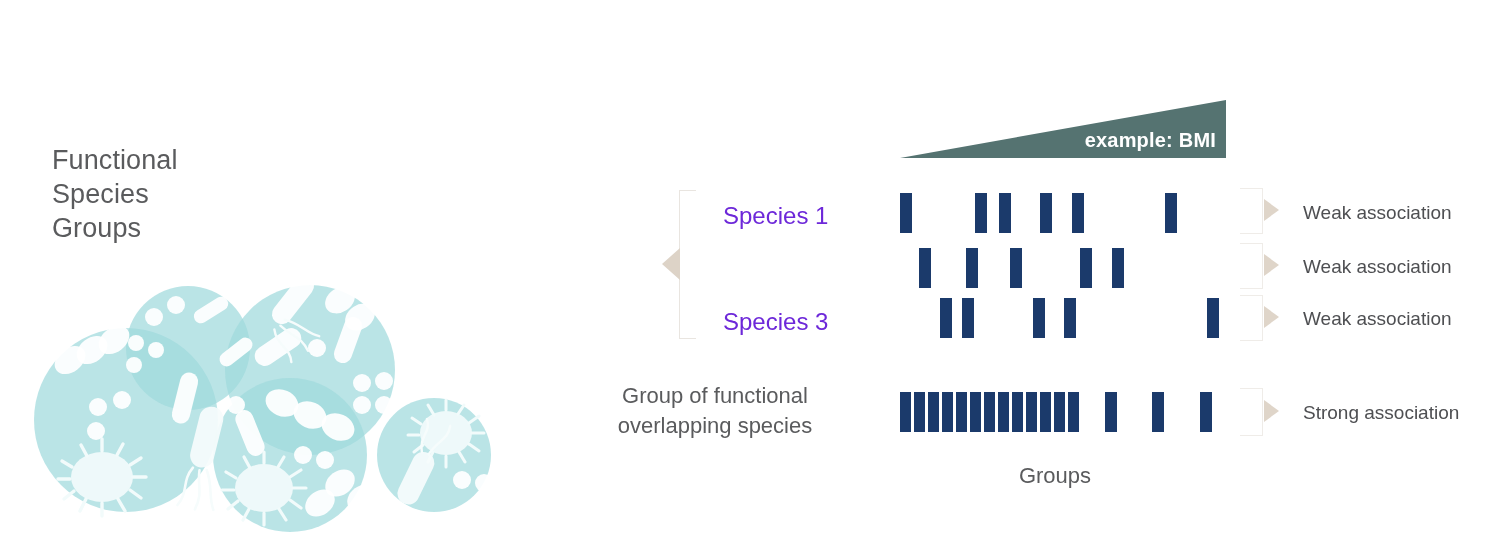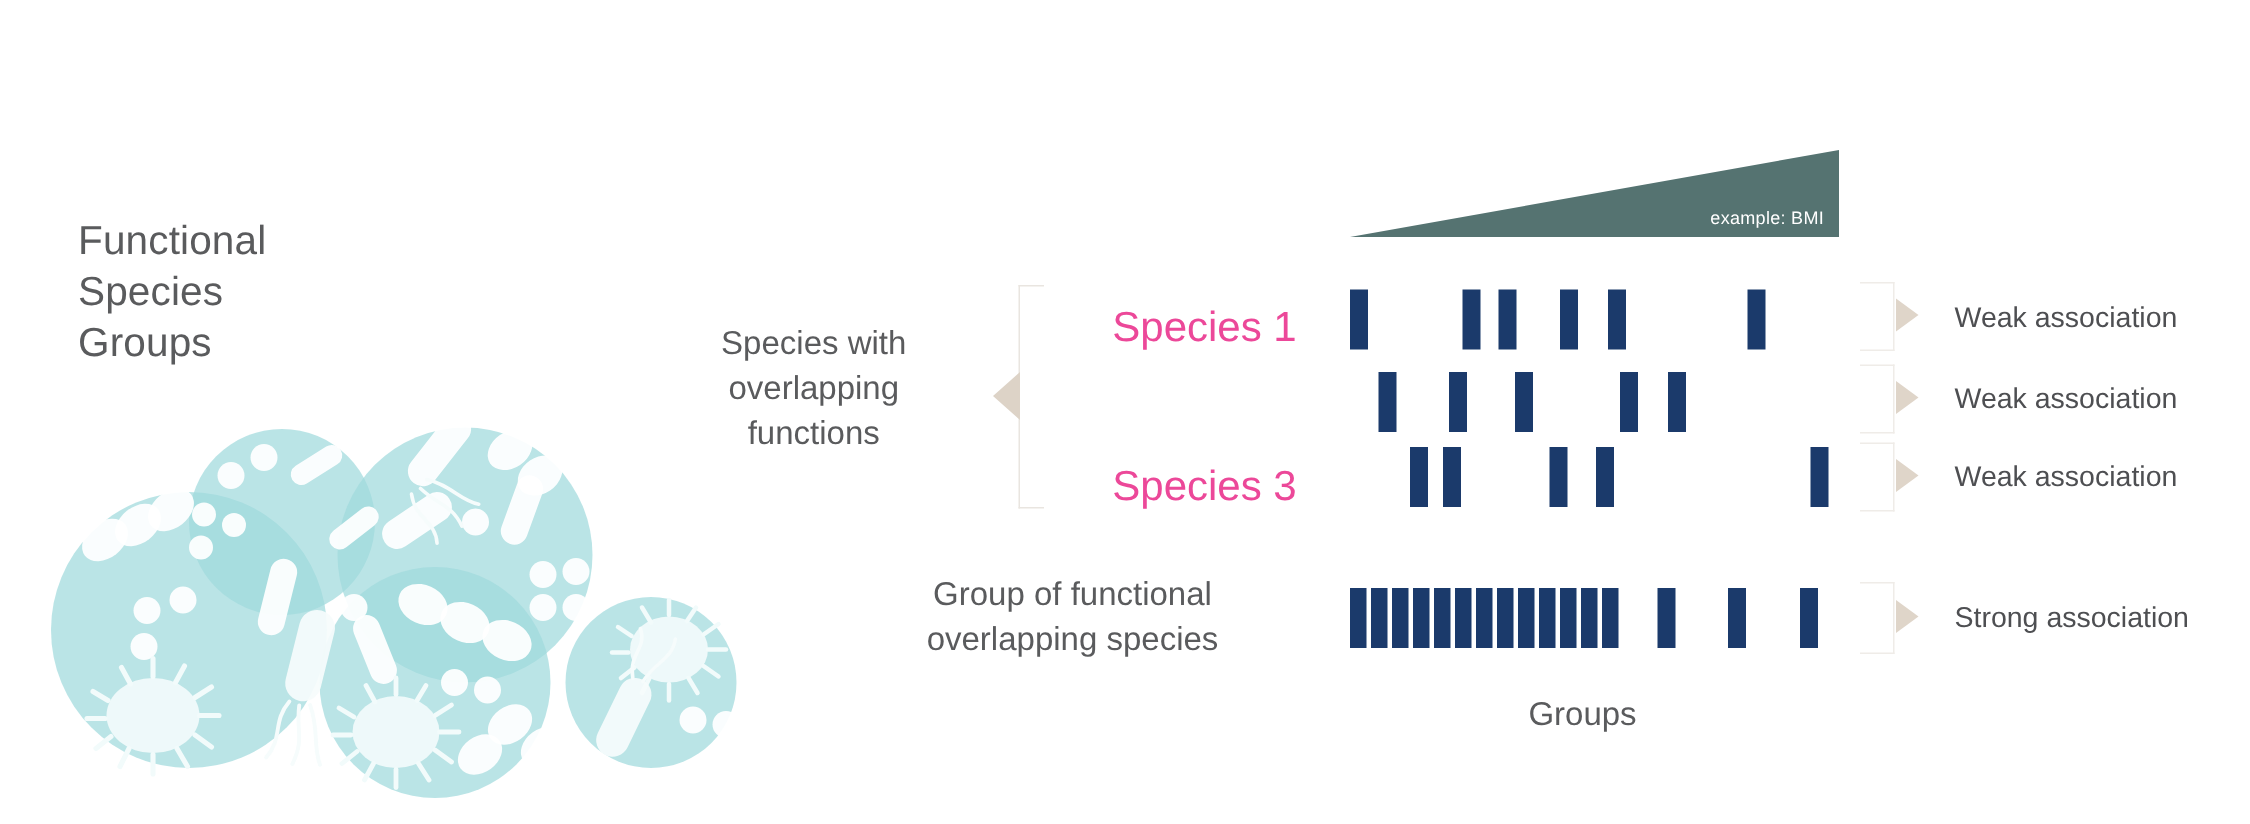--- a/index.html
+++ b/index.html
@@ -40,27 +40,27 @@
   }
 
   
   #clinical-title{
     position:absolute;left:900px;top:60px;width:350px;text-align:center;
     font-size:24px;color:#5a5b5d;
   }
   #gradient-wrap{position:absolute;left:900px;top:100px;width:326px;height:58px;}
   #bmi-text{
     position:absolute;right:10px;bottom:6px;
-    font-size:12px;color:#ffffff;letter-spacing:.2px;white-space:nowrap;
+    font-size:20px;color:#ffffff;letter-spacing:.2px;white-space:nowrap;font-weight:bold;
   }
 
   
   .species-name{
-    position:absolute;width:160px;text-align:center;
-    font-size:28px;color:#ec4899;
+    position:absolute;width:160px;text-align:left;
+    font-size:24px;color:#6d28d9;
   }
   .track{position:absolute;height:40px;}
   .bar{position:absolute;top:0;width:12px;height:40px;background:#1b3a6b;}
   .bar.dense{width:11px;}
 
   
   .bracket-left{
     position:absolute;border-left:1.6px solid #e9e5e0;
     border-top:1.6px solid #e9e5e0;border-bottom:1.6px solid #e9e5e0;
   }
@@ -269,23 +269,20 @@
   <div id="gradient-wrap">
     <svg width="326" height="58" viewBox="0 0 326 58" xmlns="http://www.w3.org/2000/svg">
       <polygon points="0,58 326,0 326,58" fill="#557371"></polygon>
     </svg>
     <span id="bmi-text">example: BMI</span>
   </div>
 
   <div class="bracket-left" style="left:679px;top:190px;width:16px;height:147px;"></div>
   <div class="tri-left" style="left:662px;top:248px;"></div>
 
-  <div id="overlap-label">Species with
-overlapping
-functions</div>
 
   <div class="species-name" style="left:723px;top:202px;">Species 1</div>
   <div class="track" style="left:900px;top:193px;width:340px;">
     <div class="bar" style="left:0px;"></div>
     <div class="bar" style="left:75px;"></div>
     <div class="bar" style="left:99px;"></div>
     <div class="bar" style="left:140px;"></div>
     <div class="bar" style="left:172px;"></div>
     <div class="bar" style="left:265px;"></div>
   </div>

